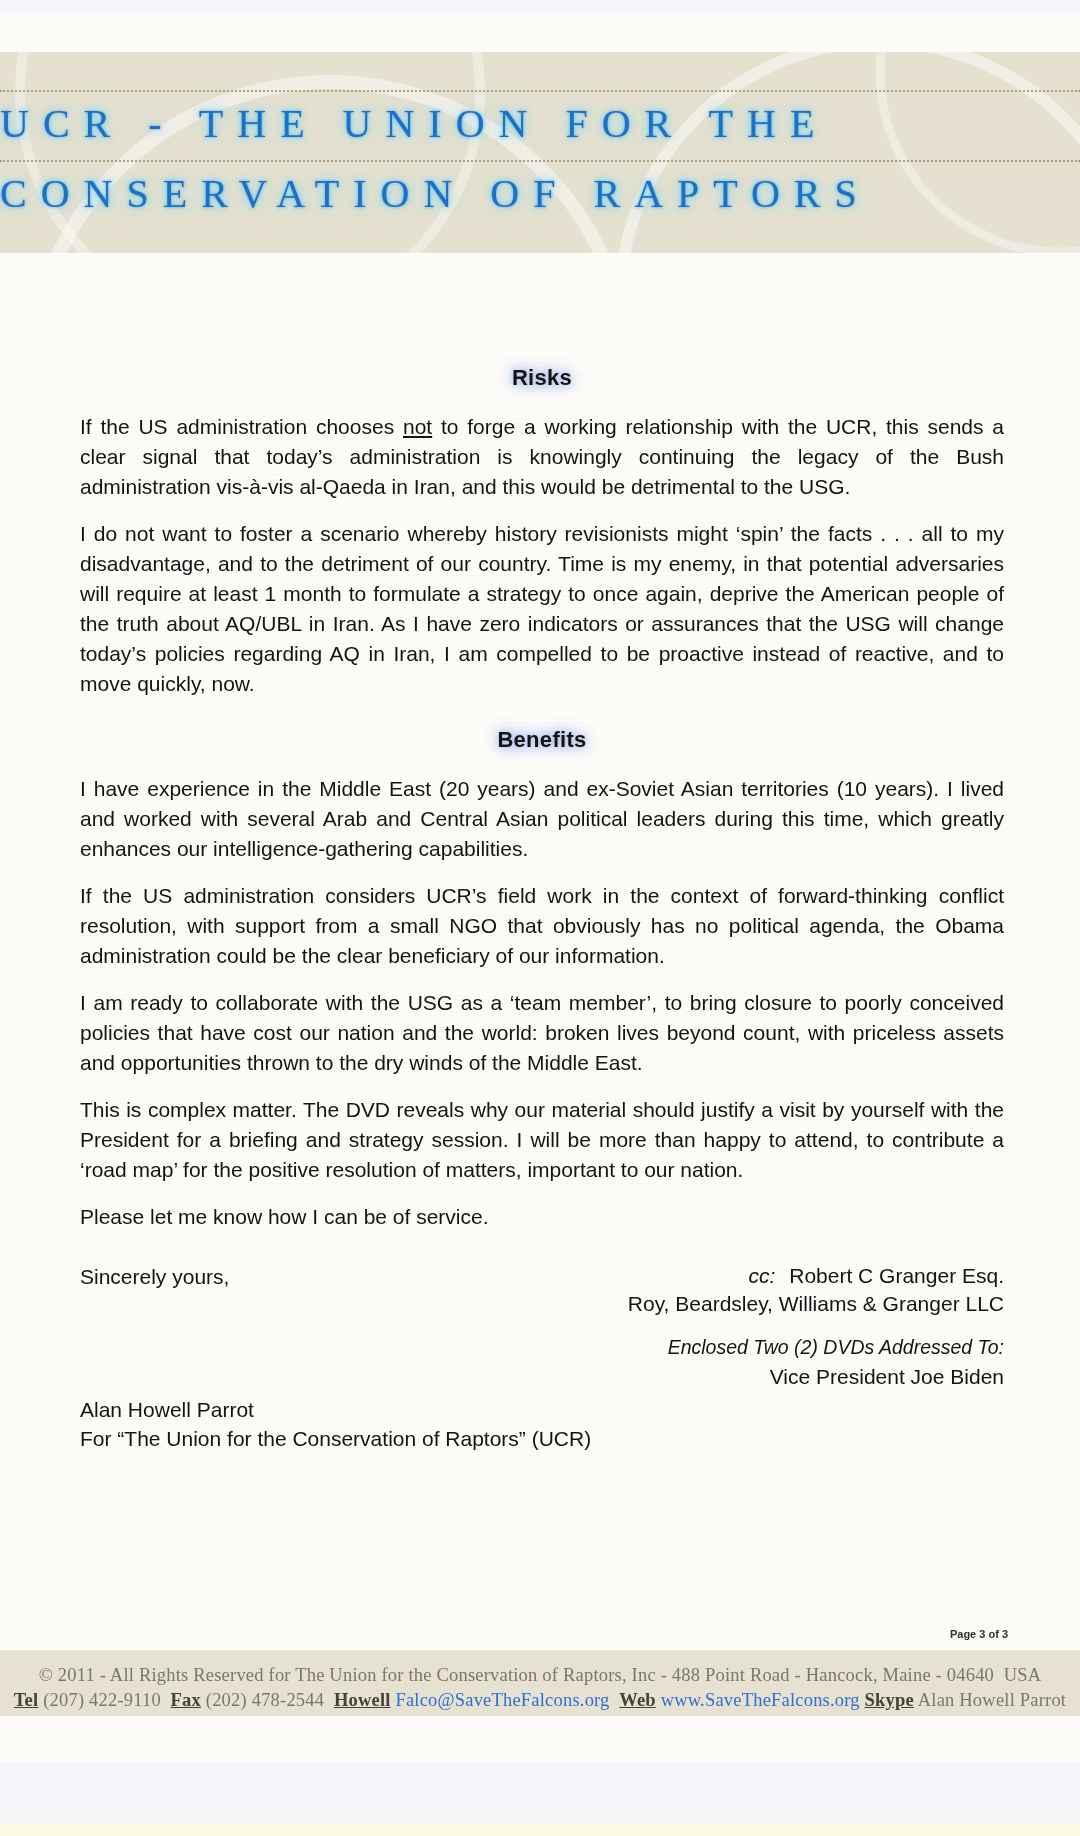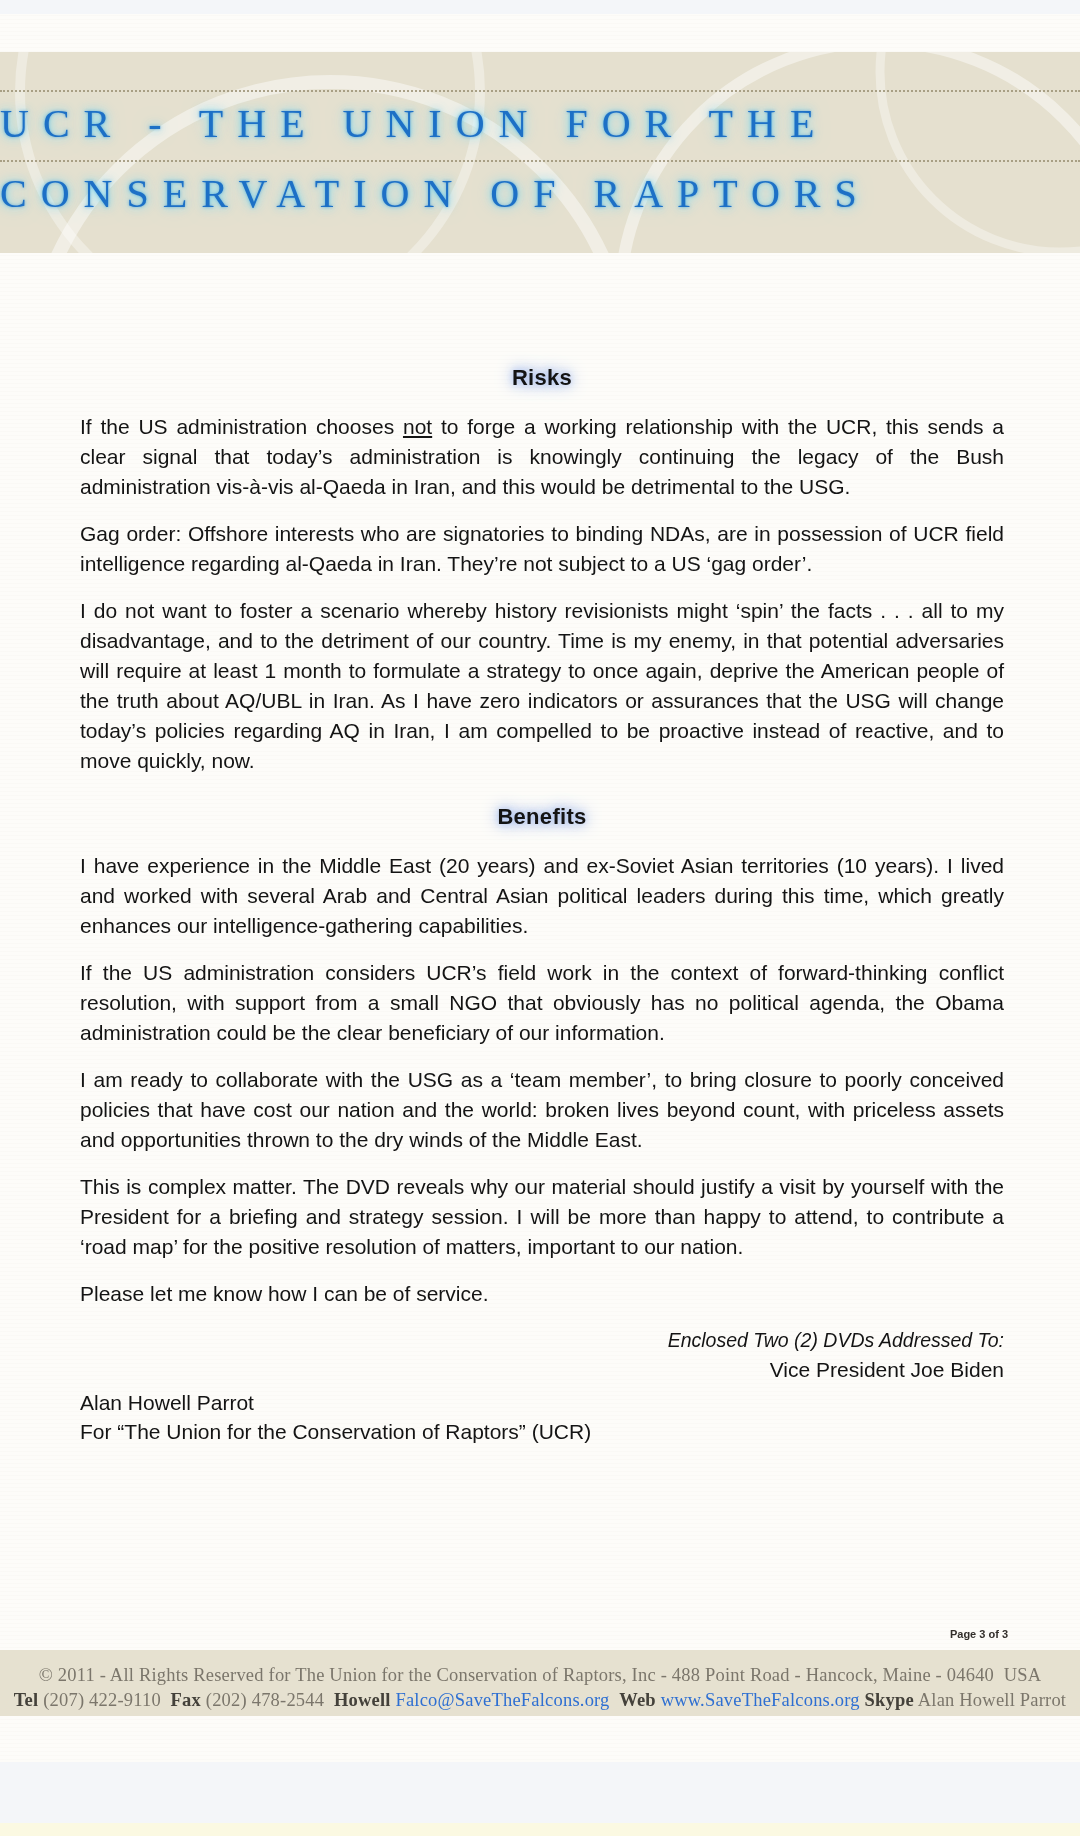--- a/index.html
+++ b/index.html
@@ -104,21 +104,21 @@
     box-sizing:border-box;
   }
   .f-line{
     line-height:25px;
     font-size:18.5px;
     color:#7b766b;
     letter-spacing:.2px;
     white-space:pre-wrap;
   }
   .f-label{
-    color:#44413a;font-weight:bold;
+    color:#44413a;font-weight:bold;text-decoration:underline;
   }
   .f-link{color:#2e6fd2;}
   
   .bottom-bar{
     position:absolute;top:1762px;left:0;width:1080px;height:61px;
     background:#f4f6f9;
   }
   .bottom-strip{
     position:absolute;top:1823px;left:0;width:1080px;height:13px;
     background:#fbf9e2;
@@ -143,36 +143,42 @@
     <div class="m-rule r2"></div>
     <div class="m-title t2">CONSERVATION OF RAPTORS</div>
   </div>
 
   <div class="content">
     <div class="letter">
       <div class="sec-heading first">Risks</div>
 
       <p class="para"><span>If the US administration chooses </span><span class="u">not</span><span> to forge a working relationship with the UCR, this sends a clear signal that today’s administration is knowingly continuing the legacy of the Bush administration vis-à-vis al-Qaeda in Iran, and this would be detrimental to the USG.</span></p>
 
-      <p class="para">Gag order:  Offshore interests who are signatories to binding NDAs, are in possession of UCR field intelligence regarding al-Qaeda in Iran.  They’re not subject to a US ‘gag order’.</p>
 
       <p class="para">I do not want to foster a scenario whereby history revisionists might ‘spin’ the facts . . . all to my disadvantage, and to the detriment of our country.   Time is my enemy, in that potential adversaries will require at least 1 month to formulate a strategy to once again, deprive the American people of the truth about AQ/UBL in Iran.   As I have zero indicators or assurances that the USG will change today’s policies regarding AQ in Iran, I am compelled to be proactive instead of reactive, and to move quickly, now.</p>
 
       <div class="sec-heading">Benefits</div>
 
       <p class="para">I have experience in the Middle East (20 years) and ex-Soviet Asian territories (10 years).  I lived and worked with several Arab and Central Asian political leaders during this time, which greatly enhances our intelligence-gathering capabilities.</p>
 
       <p class="para">If the US administration considers UCR’s field work in the context of forward-thinking conflict resolution, with support from a small NGO that obviously has no political agenda, the Obama administration could be the clear beneficiary of our information.</p>
 
       <p class="para">I am ready to collaborate with the USG as a ‘team member’, to bring closure to poorly conceived policies that have cost our nation and the world:   broken lives beyond count, with priceless assets and opportunities thrown to the dry winds of the Middle East.</p>
 
       <p class="para">This is complex matter.  The DVD reveals why our material should justify a visit by yourself with the President for a briefing and strategy session.  I will be more than happy to attend, to contribute a ‘road map’ for the positive resolution of matters, important to our nation.</p>
 
       <p class="para">Please let me know how I can be of service.</p>
 
+      <div class="signoff-row">
+        <div>Sincerely yours,</div>
+        <div class="cc-block">
+          <div><span class="cc-label">cc:</span><span>Robert C Granger Esq.</span></div>
+          <div>Roy, Beardsley, Williams &amp; Granger LLC</div>
+        </div>
+      </div>
 
       <div class="enclosed-block">
         <div class="enclosed-title">Enclosed Two (2) DVDs Addressed To:</div>
         <div>Vice President Joe Biden</div>
       </div>
 
       <div class="signature-block">
         <div>Alan Howell Parrot</div>
         <div>For “The Union for the Conservation of Raptors” (UCR)</div>
       </div>

